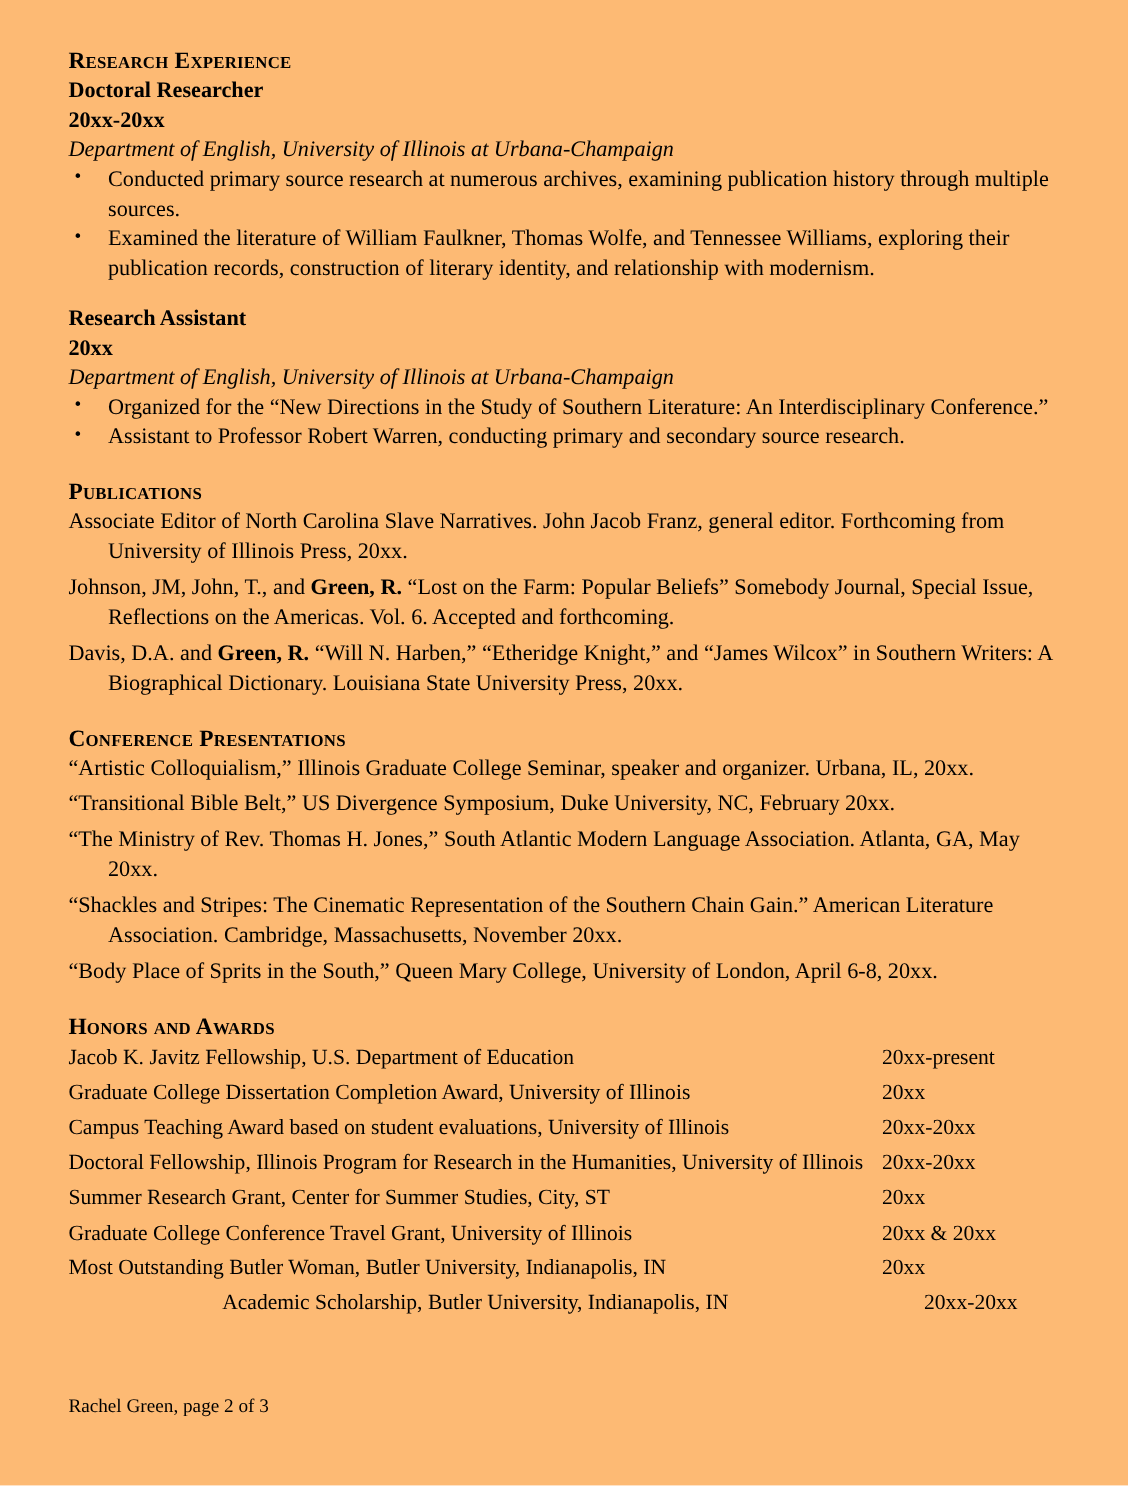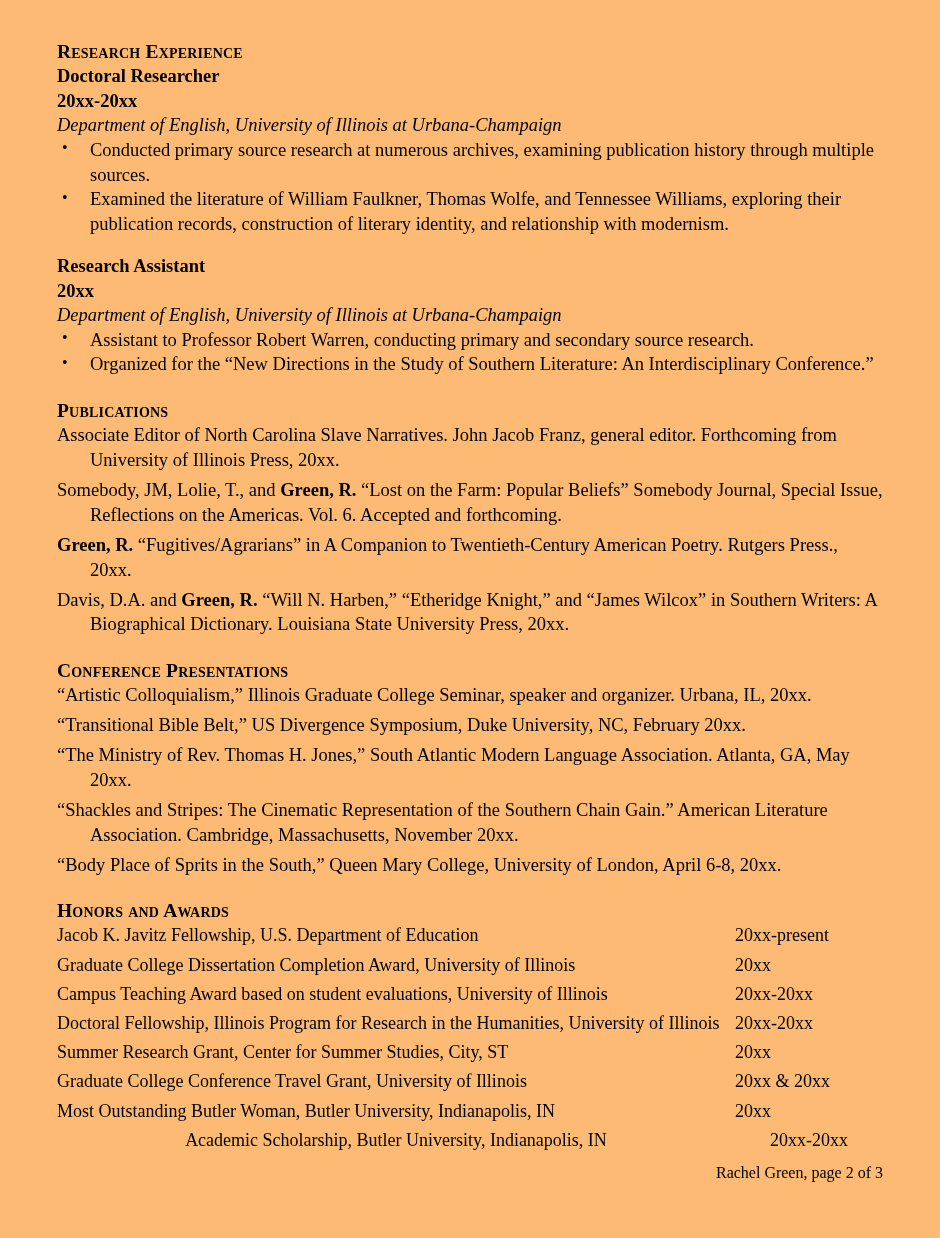--- a/index.html
+++ b/index.html
@@ -117,21 +117,20 @@
     flex: 1 1 auto;
     white-space: nowrap;
   }
 
   
   .footer {
     position: absolute;
     left: 57px;
     right: 57px;
     top: 1163px;
-    text-align: right;
     font-size: 16px;
     line-height: 1.2;
   }
 </style>
 </head>
 <body>
 
 <div class="page">
   <div class="content">
 
@@ -152,39 +151,36 @@
 
       <div class="entry-gap"></div>
 
       <div>
         <div class="entry-title-row">
           <span class="entry-title">Research Assistant</span>
           <span class="entry-date">20xx</span>
         </div>
         <div class="entry-org">Department of English, University of Illinois at Urbana-Champaign</div>
         <ul class="bullets">
+          <li>Organized for the “New Directions in the Study of Southern Literature: An Interdisciplinary Conference.”</li>
           <li>Assistant to Professor Robert Warren, conducting primary and secondary source research.</li>
-          <li>Organized for the “New Directions in the Study of Southern Literature: An Interdisciplinary Conference.”</li>
         </ul>
       </div>
     </div>
 
     <div class="section-gap"></div>
 
     <div class="section-block">
       <div class="section-heading">Publications</div>
 
       <p class="hang">
         <span>Associate Editor of North Carolina Slave Narratives. John Jacob Franz, general editor. Forthcoming from University of Illinois Press, 20xx.</span><b></b><span></span>
       </p>
       <p class="hang">
-        <span>Somebody, JM, Lolie, T., and </span><b>Green, R.</b><span> “Lost on the Farm: Popular Beliefs” Somebody Journal, Special Issue, Reflections on the Americas. Vol. 6. Accepted and forthcoming.</span>
-      </p>
-      <p class="hang">
-        <span></span><b>Green, R.</b><span> “Fugitives/Agrarians” in A Companion to Twentieth-Century American Poetry. Rutgers Press., 20xx.</span>
+        <span>Johnson, JM, John, T., and </span><b>Green, R.</b><span> “Lost on the Farm: Popular Beliefs” Somebody Journal, Special Issue, Reflections on the Americas. Vol. 6. Accepted and forthcoming.</span>
       </p>
       <p class="hang">
         <span>Davis, D.A. and </span><b>Green, R.</b><span> “Will N. Harben,” “Etheridge Knight,” and “James Wilcox” in Southern Writers: A Biographical Dictionary. Louisiana State University Press, 20xx.</span>
       </p>
     </div>
 
     <div class="section-gap"></div>
 
     <div class="section-block">
       <div class="section-heading">Conference Presentations</div>

